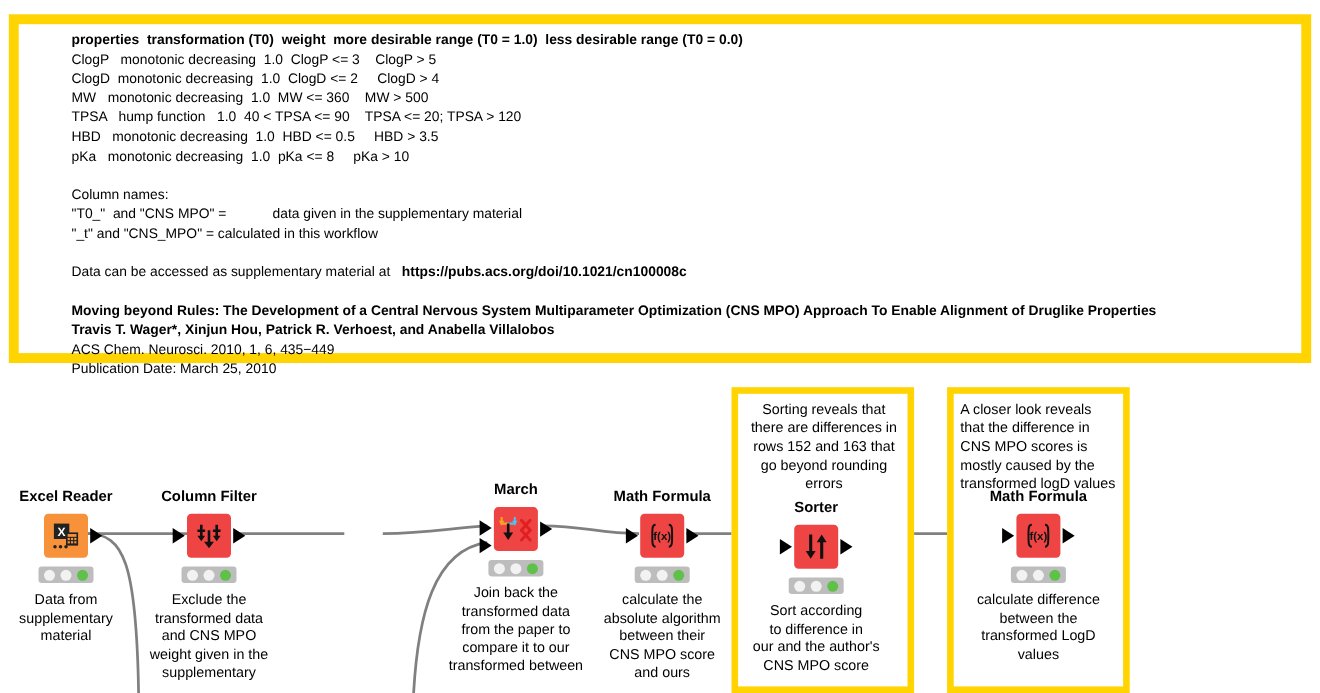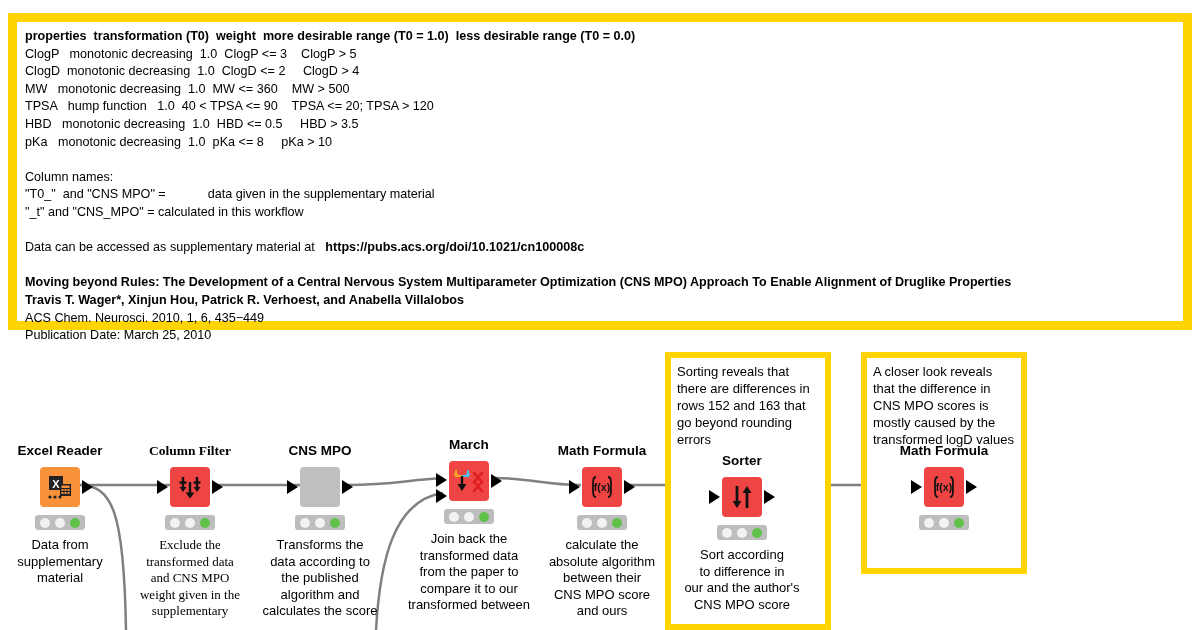--- a/index.html
+++ b/index.html
@@ -26,21 +26,21 @@
     box-sizing: border-box;
     border: 9px solid #FFD400;
     background: #ffffff;
   }
   #top-note-body {
     padding: 6px 0 0 8px;
     font-size: 12.6px;
     line-height: 17.6px;
     white-space: pre;
   }
-  .note-line { white-space: pre; }
+  .note-line { white-space: pre; margin-left: 40px; }
   .note-line.bold { font-weight: bold; }
 
   
   #workflow {
     position: absolute;
     left: 0;
     top: 330px;
     width: 1200px;
     height: 300px;
   }
@@ -169,25 +169,25 @@
       <path d="M 494 148 C 530 148 545 155 581 155"></path>
 
       <path d="M 624 155 L 712 155"></path>
 
       <path d="M 771 155 L 908 155"></path>
 
       <path d="M 966 155 L 972 155"></path>
     </g>
   </svg>
 
-  <div class="anno-frame" style="left:665px; top:22px; width:166px; height:278px;">
+  <div class="anno-frame" style="left:665px; top:22px; width:166px; height:278px;text-align:center;">
     <div class="anno-text">Sorting reveals that there are differences in rows 152 and 163 that go beyond rounding errors</div>
   </div>
 
-  <div class="anno-frame" style="left:861px; top:22px; width:166px; height:222px;">
+  <div class="anno-frame" style="left:861px; top:22px; width:166px; height:278px;">
     <div class="anno-text">A closer look reveals that the difference in CNS MPO scores is mostly caused by the transformed logD values</div>
   </div>
 
   <div class="node" style="left:-15px; top:113px;">
     <div class="node-title">Excel Reader</div>
     <div class="node-icon-row">
       <div class="node-box orange">
         <svg class="icon-svg" width="26" height="26" viewBox="0 0 26 26">
           <rect x="2" y="2" width="14" height="14" fill="#222"></rect>
           <text x="9" y="13.5" font-family="&quot;Liberation Sans&quot;, sans-serif" font-size="11" font-weight="bold" fill="#fff" text-anchor="middle">X</text>
@@ -213,21 +213,21 @@
     <div class="status-bar">
       <span class="status-dot"></span>
       <span class="status-dot"></span>
       <span class="status-dot green"></span>
     </div>
     <div class="node-desc">Data from
 supplementary
 material</div>
   </div>
 
-  <div class="node" style="left:115px; top:113px;font-family:Liberation Serif, serif;">
+  <div class="node" style="left:115px; top:113px;">
     <div class="node-title">Column Filter</div>
     <div class="node-icon-row">
       <div class="node-box yellow">
         <svg class="icon-svg" width="28" height="28" viewBox="0 0 28 28">
           <g stroke="#111" stroke-width="2.4" fill="none">
             <line x1="7" y1="4" x2="7" y2="15"></line>
             <line x1="21" y1="4" x2="21" y2="15"></line>
             <line x1="3.5" y1="9.5" x2="10.5" y2="9.5"></line>
             <line x1="17.5" y1="9.5" x2="24.5" y2="9.5"></line>
             <line x1="14" y1="9" x2="14" y2="21"></line>
@@ -245,39 +245,20 @@
       <span class="status-dot"></span>
       <span class="status-dot green"></span>
     </div>
     <div class="node-desc">Exclude the
 transformed data
 and CNS MPO
 weight given in the
 supplementary</div>
   </div>
 
-  <div class="node" style="left:245px; top:113px;">
-    <div class="node-title">CNS MPO</div>
-    <div class="node-icon-row">
-      <div class="node-box gray">
-        <span class="port in"></span>
-        <span class="port out"></span>
-      </div>
-    </div>
-    <div class="status-bar">
-      <span class="status-dot"></span>
-      <span class="status-dot"></span>
-      <span class="status-dot green"></span>
-    </div>
-    <div class="node-desc">Transforms the
-data according to
-the published
-algorithm and
-calculates the score</div>
-  </div>
 
   <div class="node" style="left:394px; top:107px;">
     <div class="node-title">March</div>
     <div class="node-icon-row">
       <div class="node-box yellow">
         <svg class="icon-svg" width="34" height="30" viewBox="0 0 34 30">
           <g fill="none" stroke-width="1.9">
             <path d="M4 4 L4 10 L10 10" stroke="#F5A623"></path>
             <path d="M16 4 L16 10 L10 10" stroke="#4FC3E8"></path>
           </g>
@@ -374,15 +355,19 @@
         </svg>
         <span class="port in"></span>
         <span class="port out"></span>
       </div>
     </div>
     <div class="status-bar">
       <span class="status-dot"></span>
       <span class="status-dot"></span>
       <span class="status-dot green"></span>
     </div>
+    <div class="node-desc">calculate difference
+between the
+transformed LogD
+values</div>
   </div>
 
 </div>
 
 </body></html>

